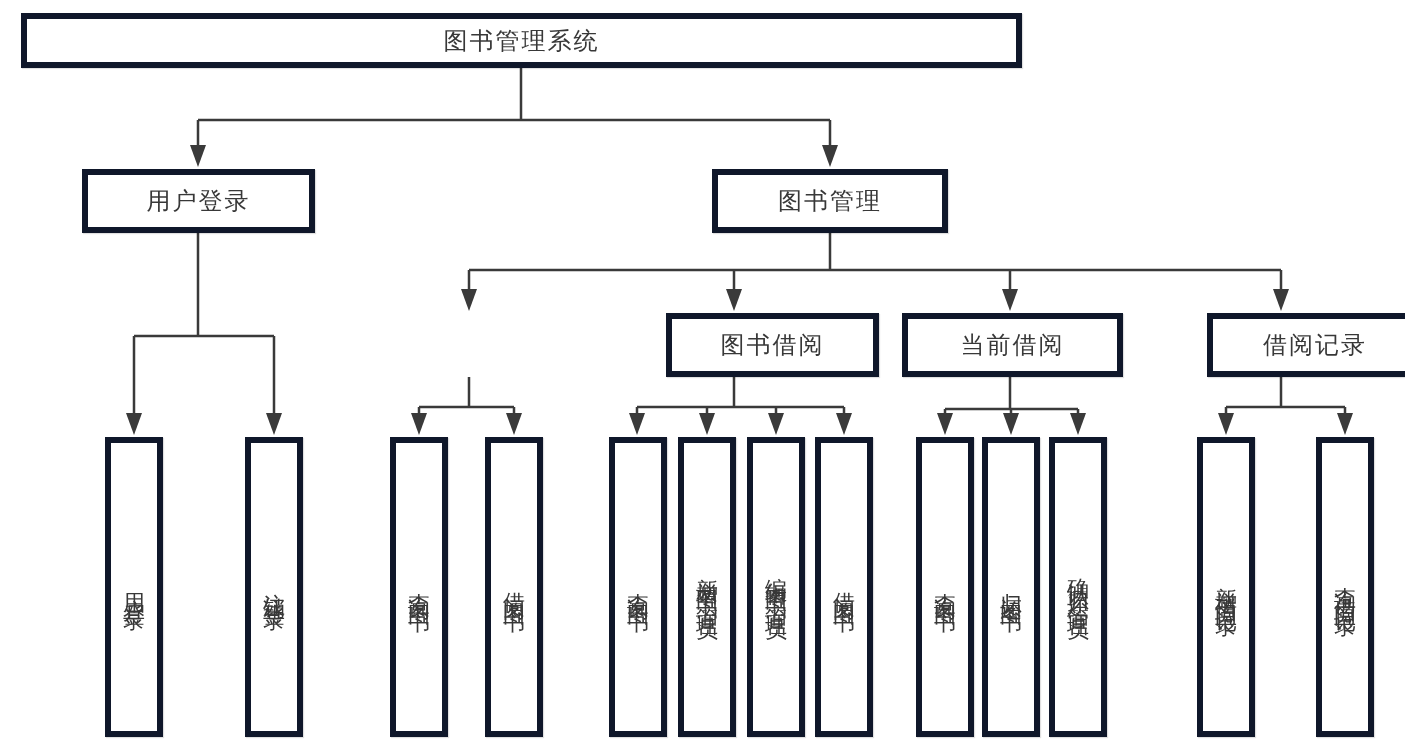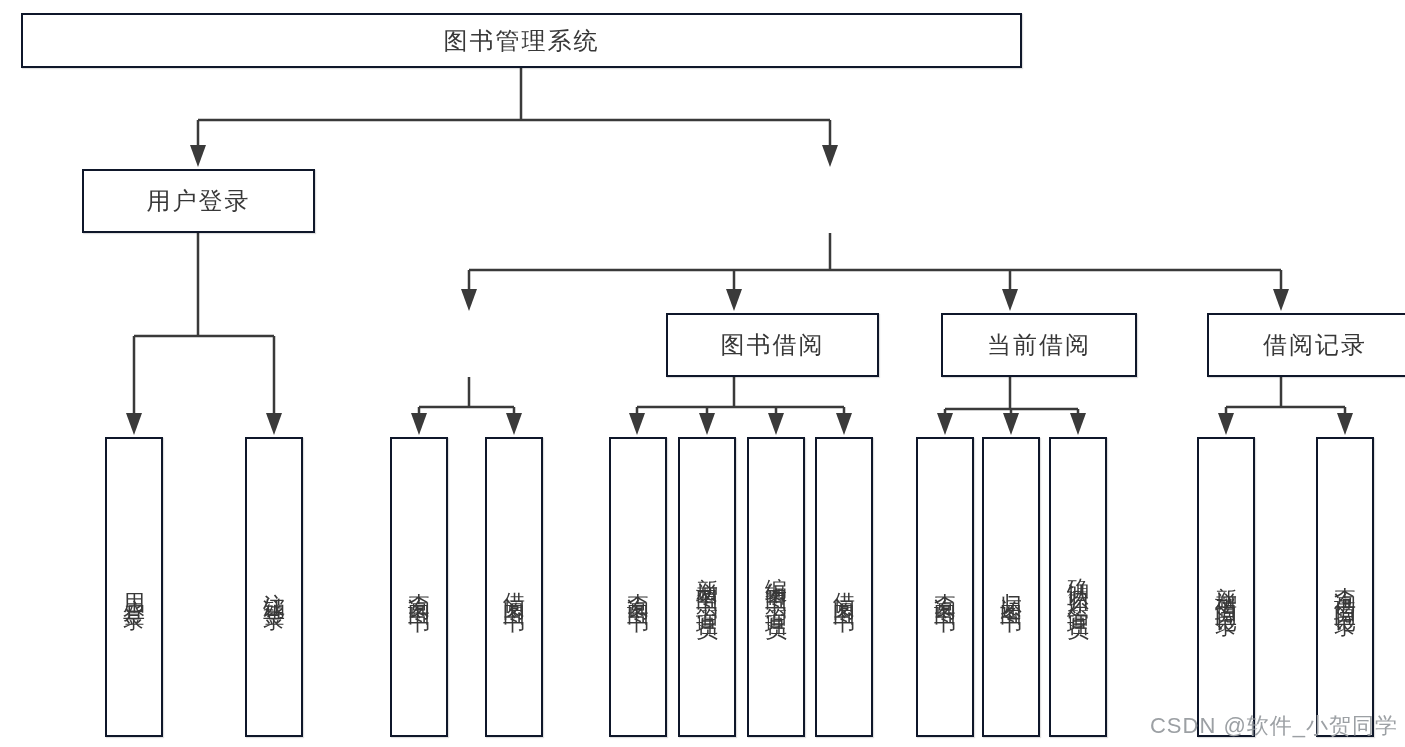--- a/index.html
+++ b/index.html
@@ -19,21 +19,21 @@
     position: absolute;
     left: 0;
     top: 0;
     width: 1405px;
     height: 747px;
     pointer-events: none;
   }
   .node {
     position: absolute;
     box-sizing: border-box;
-    border: 2px solid #0f172a;
+    border: 6px solid #0f172a;
     background: #ffffff;
     display: flex;
     align-items: center;
     justify-content: center;
     color: #383838;
     box-shadow: 1px 1px 1px rgba(0,0,0,0.12);
   }
   .h-node {
     font-size: 24px;
     letter-spacing: 2px;
@@ -105,38 +105,38 @@
       <polygon points="1070,413 1086,413 1078,435"></polygon>
 
       <polygon points="1218,413 1234,413 1226,435"></polygon>
       <polygon points="1337,413 1353,413 1345,435"></polygon>
     </g>
   </svg>
 
   <div class="node h-node" style="left:21px; top:13px; width:1001px; height:55px;">图书管理系统</div>
 
   <div class="node h-node" style="left:82px; top:169px; width:233px; height:64px;">用户登录</div>
+  <div class="node h-node" style="left:712px; top:169px; width:236px; height:64px;">图书管理</div>
 
   <div class="node h-node" style="left:628px; top:313px; width:213px; height:64px;margin-left:38px;">图书借阅</div>
-  <div class="node h-node" style="left:902px; top:313px; width:196px; height:64px;margin-left:39px;">当前借阅</div>
+  <div class="node h-node" style="left:902px; top:313px; width:221px; height:64px;">当前借阅</div>
   <div class="node h-node" style="left:1173px; top:313px; width:216px; height:64px;margin-left:34px;">借阅记录</div>
 
   <div class="node v-node" style="left:105px; top:437px; width:58px; height:300px;">用户登录</div>
   <div class="node v-node" style="left:245px; top:437px; width:58px; height:300px;">注销登录</div>
 
   <div class="node v-node" style="left:390px; top:437px; width:58px; height:300px;">查询图书</div>
   <div class="node v-node" style="left:485px; top:437px; width:58px; height:300px;">借阅图书</div>
 
   <div class="node v-node" style="left:609px; top:437px; width:58px; height:300px;">查询图书</div>
   <div class="node v-node" style="left:678px; top:437px; width:58px; height:300px;">新增图书（管理员）</div>
   <div class="node v-node" style="left:747px; top:437px; width:58px; height:300px;">编辑图书（管理员）</div>
   <div class="node v-node" style="left:815px; top:437px; width:58px; height:300px;">借阅图书</div>
 
   <div class="node v-node" style="left:916px; top:437px; width:58px; height:300px;">查询图书</div>
   <div class="node v-node" style="left:982px; top:437px; width:58px; height:300px;">归还图书</div>
   <div class="node v-node" style="left:1049px; top:437px; width:58px; height:300px;">确认归还（管理员）</div>
 
   <div class="node v-node" style="left:1197px; top:437px; width:58px; height:300px;">新增借阅记录</div>
   <div class="node v-node" style="left:1316px; top:437px; width:58px; height:300px;">查询借阅记录</div>
 
-  <div class="watermark">CSDN @软件_小贺同学</div>
 
 </div>
 
 </body></html>

